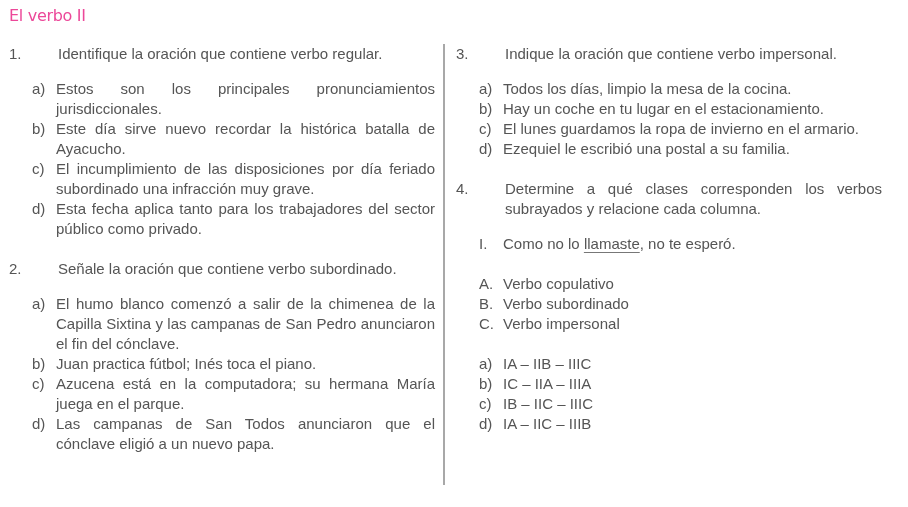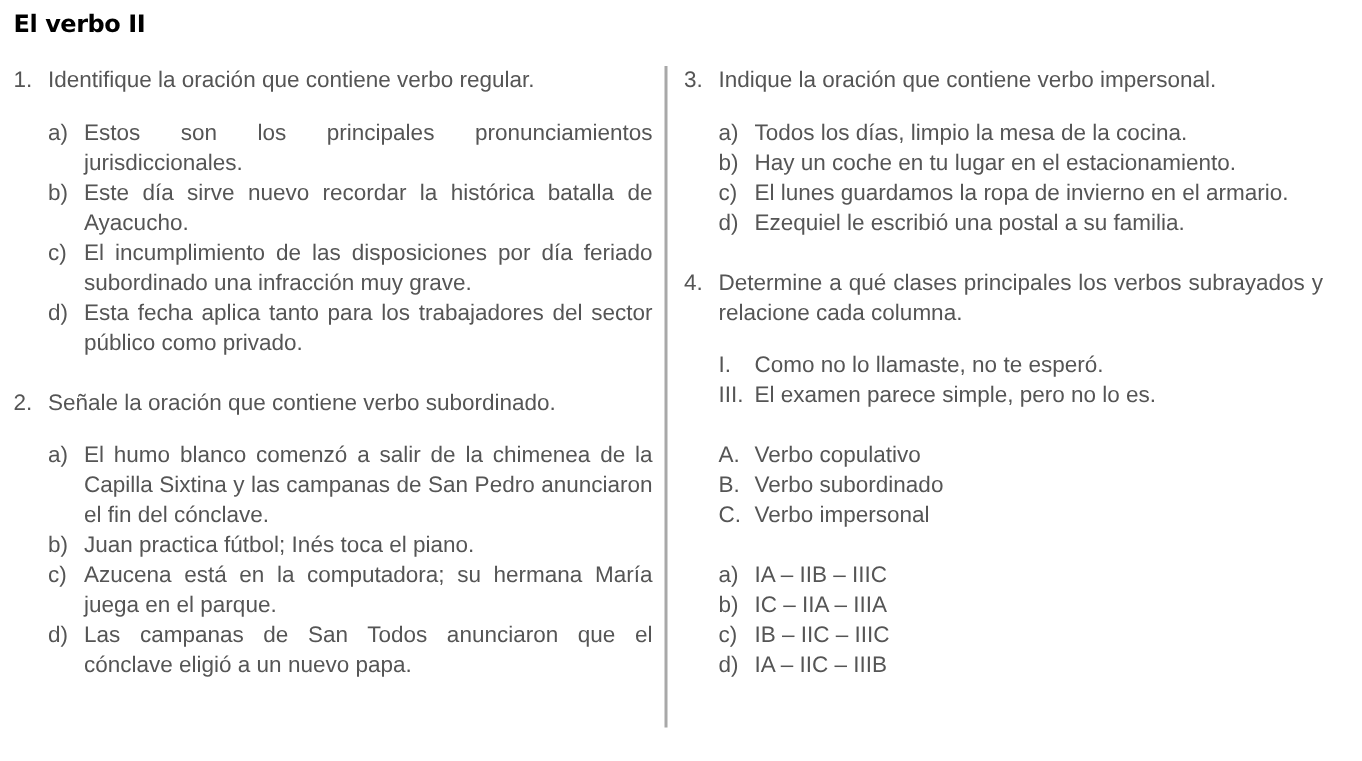--- a/index.html
+++ b/index.html
@@ -13,23 +13,23 @@
       position: relative;
       overflow: hidden;
       font-family: "Liberation Sans", "DejaVu Sans", sans-serif;
       color: #555555;
     }
     .title {
       position: absolute;
       left: 9px;
       top: 6px;
       font-family: "DejaVu Sans", "Liberation Sans", sans-serif;
-      font-weight: bold;
+      font-weight: normal;
       font-size: 16px;
-      color: #000000;
+      color: #ec4899;
       letter-spacing: -0.3px;
     }
     .divider {
       position: absolute;
       left: 443px;
       top: 44px;
       width: 2px;
       height: 441px;
       background: #a8a8a8;
     }
@@ -45,29 +45,30 @@
 
     .question { margin-bottom: 20px; }
     .q-stem {
       display: flex;
       text-align: justify;
     }
     .q-num {
       width: 23px;
       flex: 0 0 23px;
     }
-    .q-text { flex: 1; text-align: justify; text-align-last: left; }
+    .q-text { flex: 1; text-align: justify; text-align-last: left; margin-left: 26px; }
 
     .opts { margin-top: 15px; padding-left: 23px; }
     .opt { display: flex; }
     .opt-label { width: 24px; flex: 0 0 24px; }
     .opt-text { flex: 1; text-align: justify; text-align-last: left; }
 
     .block-gap { height: 20px; }
     .u {
+      text-decoration: underline;
       text-decoration-color: #777777;
       text-underline-offset: 3px;
     }
   </style>
 </head>
 <body>
 
 <div class="title">El verbo II</div>
 
 <div class="divider"></div>
@@ -149,32 +150,28 @@
       <div class="opt">
         <span class="opt-label">d)</span>
         <span class="opt-text">Ezequiel le escribió una postal a su familia.</span>
       </div>
     </div>
   </div>
 
   <div class="question">
     <div class="q-stem">
       <span class="q-num">4.</span>
-      <span class="q-text">Determine a qué clases principales los verbos subrayados y relacione cada columna.</span>
+      <span class="q-text">Determine a qué clases corresponden los verbos subrayados y relacione cada columna.</span>
     </div>
 
     <div class="opts">
       <div class="opt">
         <span class="opt-label">I.</span>
         <span class="opt-text"><span>Como no lo </span><span class="u">llamaste</span><span>, no te esperó.</span></span>
       </div>
-      <div class="opt">
-        <span class="opt-label">III.</span>
-        <span class="opt-text"><span>El examen </span><span class="u">parece</span><span> simple, pero no lo es.</span></span>
-      </div>
 
       <div class="block-gap"></div>
 
       <div class="opt">
         <span class="opt-label">A.</span>
         <span class="opt-text">Verbo copulativo</span>
       </div>
       <div class="opt">
         <span class="opt-label">B.</span>
         <span class="opt-text">Verbo subordinado</span>

